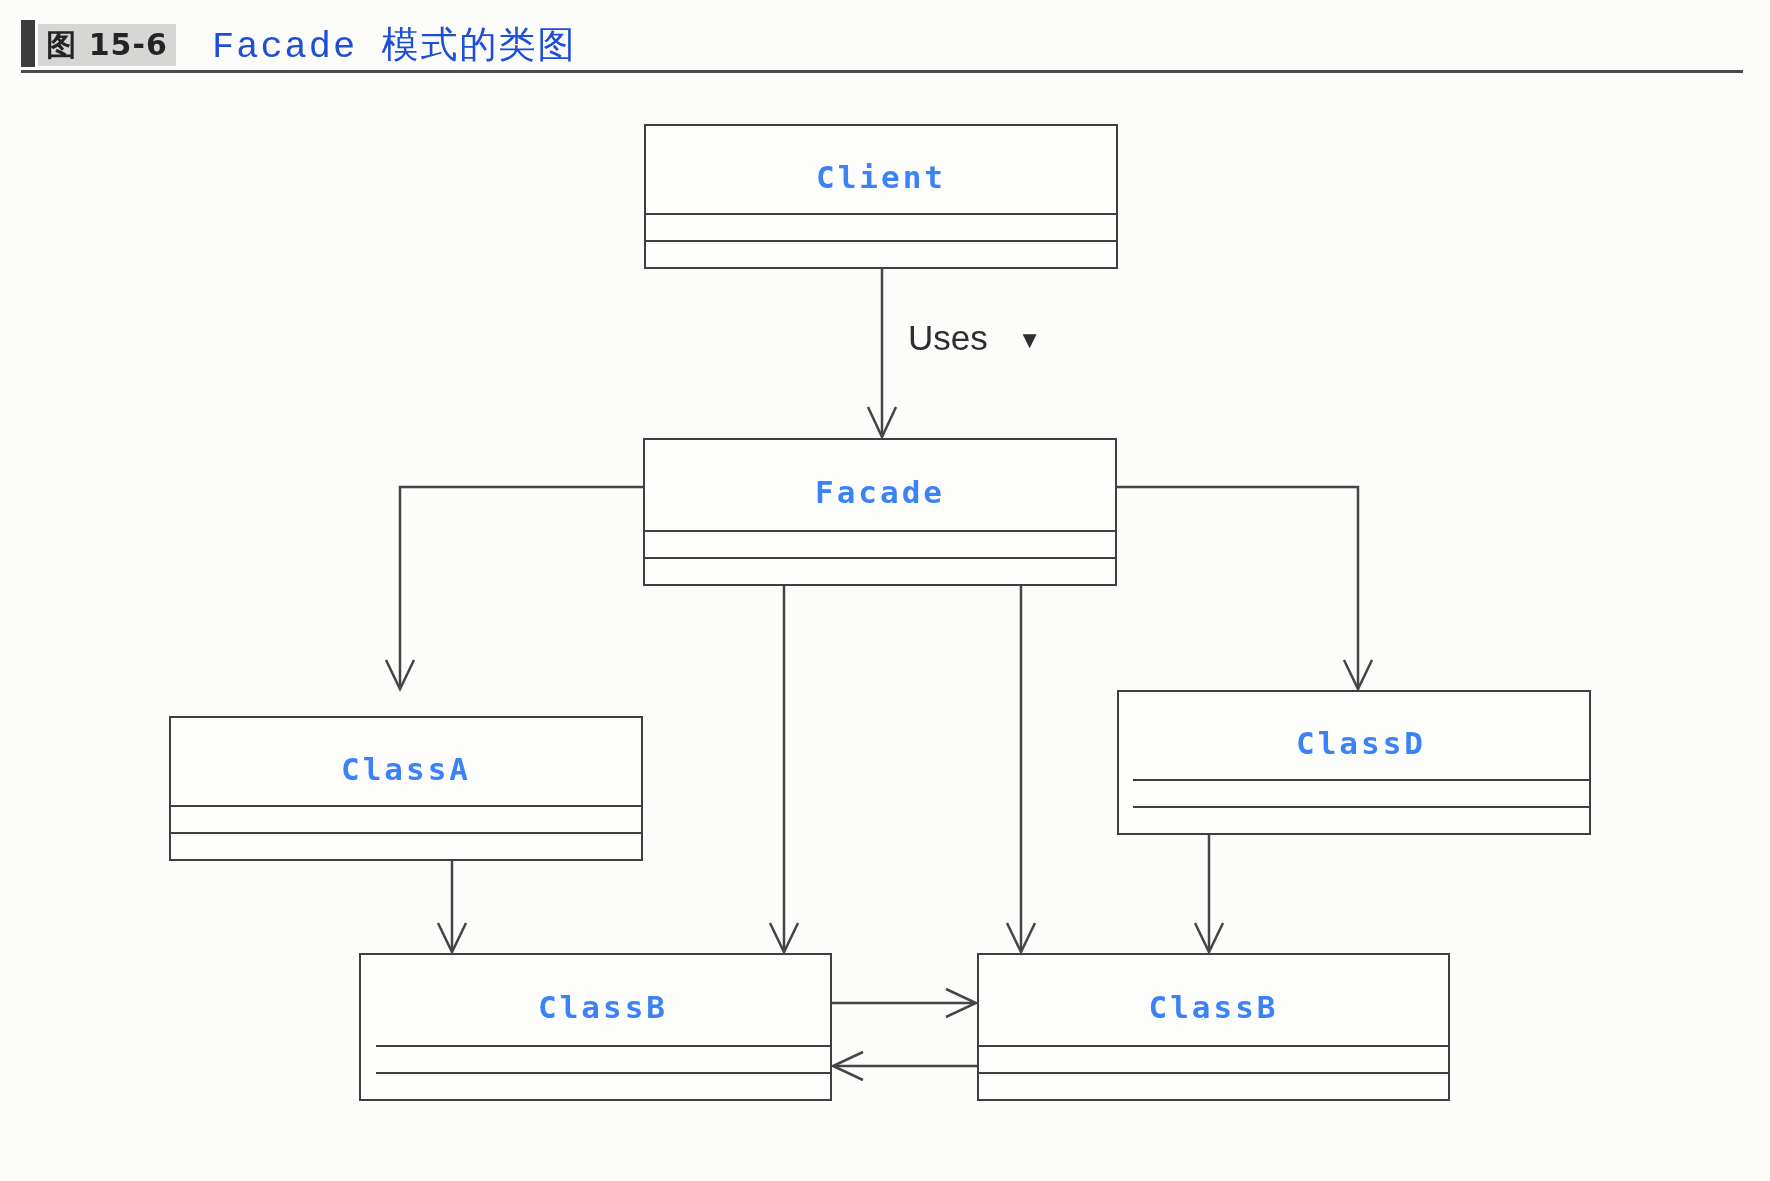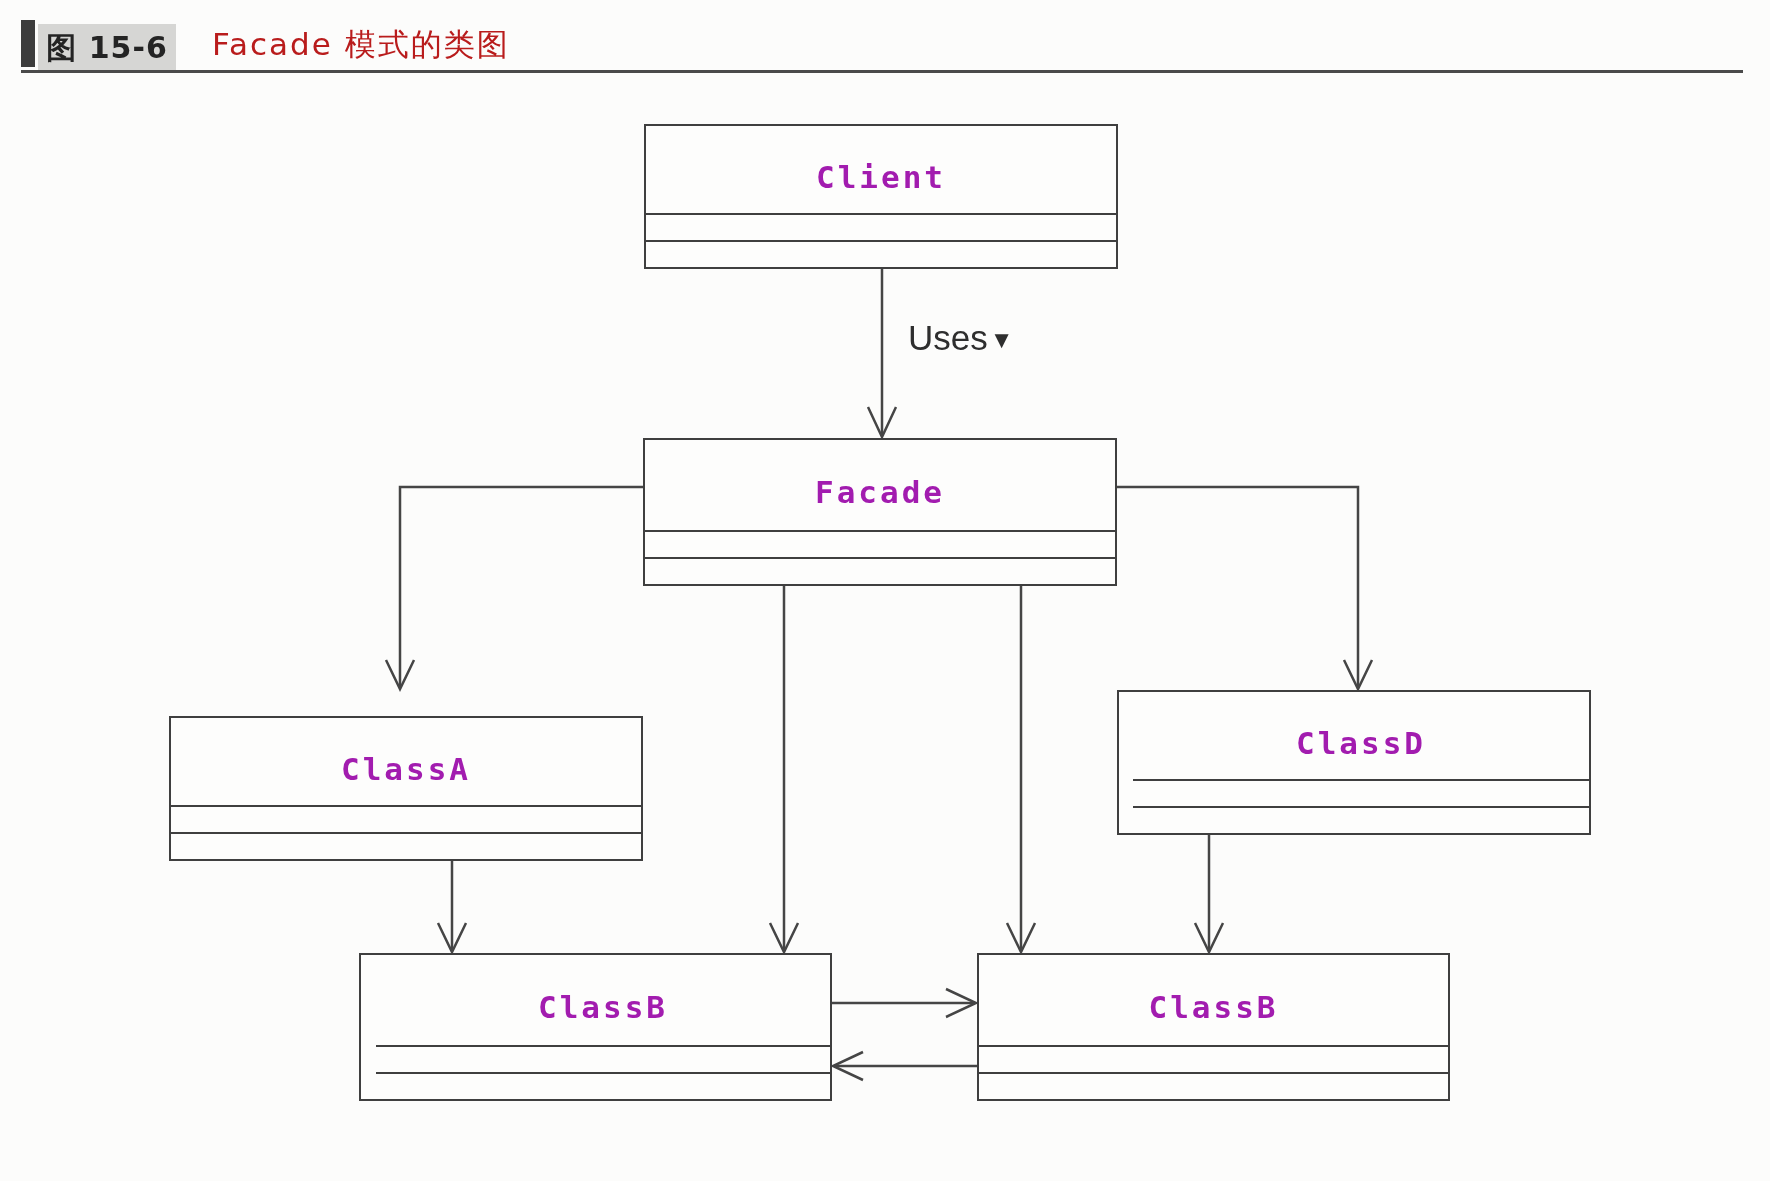--- a/index.html
+++ b/index.html
@@ -10,51 +10,51 @@
     overflow:hidden;
     font-family:"DejaVu Sans",sans-serif;
   }
   
   #header{position:absolute;left:0;top:0;width:1770px;height:80px;}
   .accent-bar{
     position:absolute;left:21px;top:20px;width:14px;height:47px;
     background:#3c3c3c;
   }
   .figure-label-badge{
-    position:absolute;left:38px;top:24px;width:138px;height:48px;
+    position:absolute;left:38px;top:24px;width:138px;height:42px;
     background:#d6d6d4;
     display:flex;align-items:center;justify-content:center;
     font-size:30px;font-weight:bold;color:#242424;letter-spacing:1px;
   }
   .figure-title{
     position:absolute;left:212px;top:24px;height:42px;
     display:flex;align-items:center;
-    font-size:31px;color:#b91c1c;letter-spacing:2px;
+    font-size:37px;color:#1d4ed8;letter-spacing:2px;font-family:Liberation Mono, monospace;
   }
   .header-rule{
     position:absolute;left:21px;top:70px;width:1722px;height:3px;
     background:#4a4a4a;
   }
   
   #canvas{position:absolute;left:0;top:0;width:1770px;height:1181px;}
   #edges{position:absolute;left:0;top:0;width:1770px;height:1181px;}
   .uml-box{
     position:absolute;box-sizing:border-box;
     border:2px solid #3f3f3f;background:#fdfdfc;
     display:flex;flex-direction:column;
   }
   .uml-name{
     flex:1;display:flex;align-items:center;justify-content:center;
     font-family:"DejaVu Sans Mono","Liberation Mono",monospace;
-    font-weight:bold;font-size:31px;letter-spacing:3px;color:#a21caf;margin-top:14px;
+    font-weight:bold;font-size:31px;letter-spacing:3px;color:#3b82f6;margin-top:14px;
   }
   .uml-compartment{height:25px;border-top:2px solid #3f3f3f;}
   .uses-label{
     position:absolute;left:908px;top:318px;
-    display:flex;align-items:center;gap:2px;
+    display:flex;align-items:center;gap:30px;
     font-family:"Liberation Sans","DejaVu Sans",sans-serif;
     font-size:35px;color:#2e2e2e;
   }
   .uses-triangle{font-size:24px;color:#2e2e2e;padding-top:4px;}
 </style>
 </head>
 <body>
 
 <div id="page">
 

